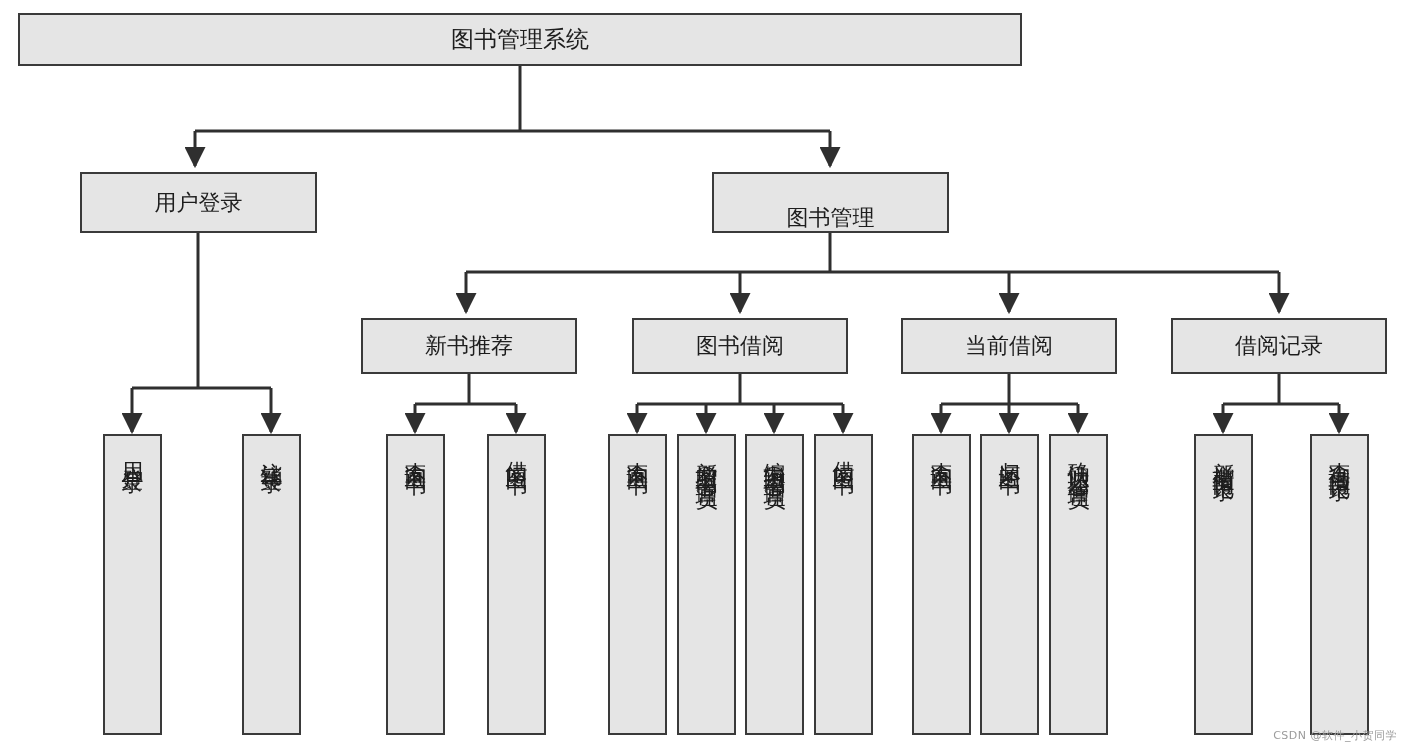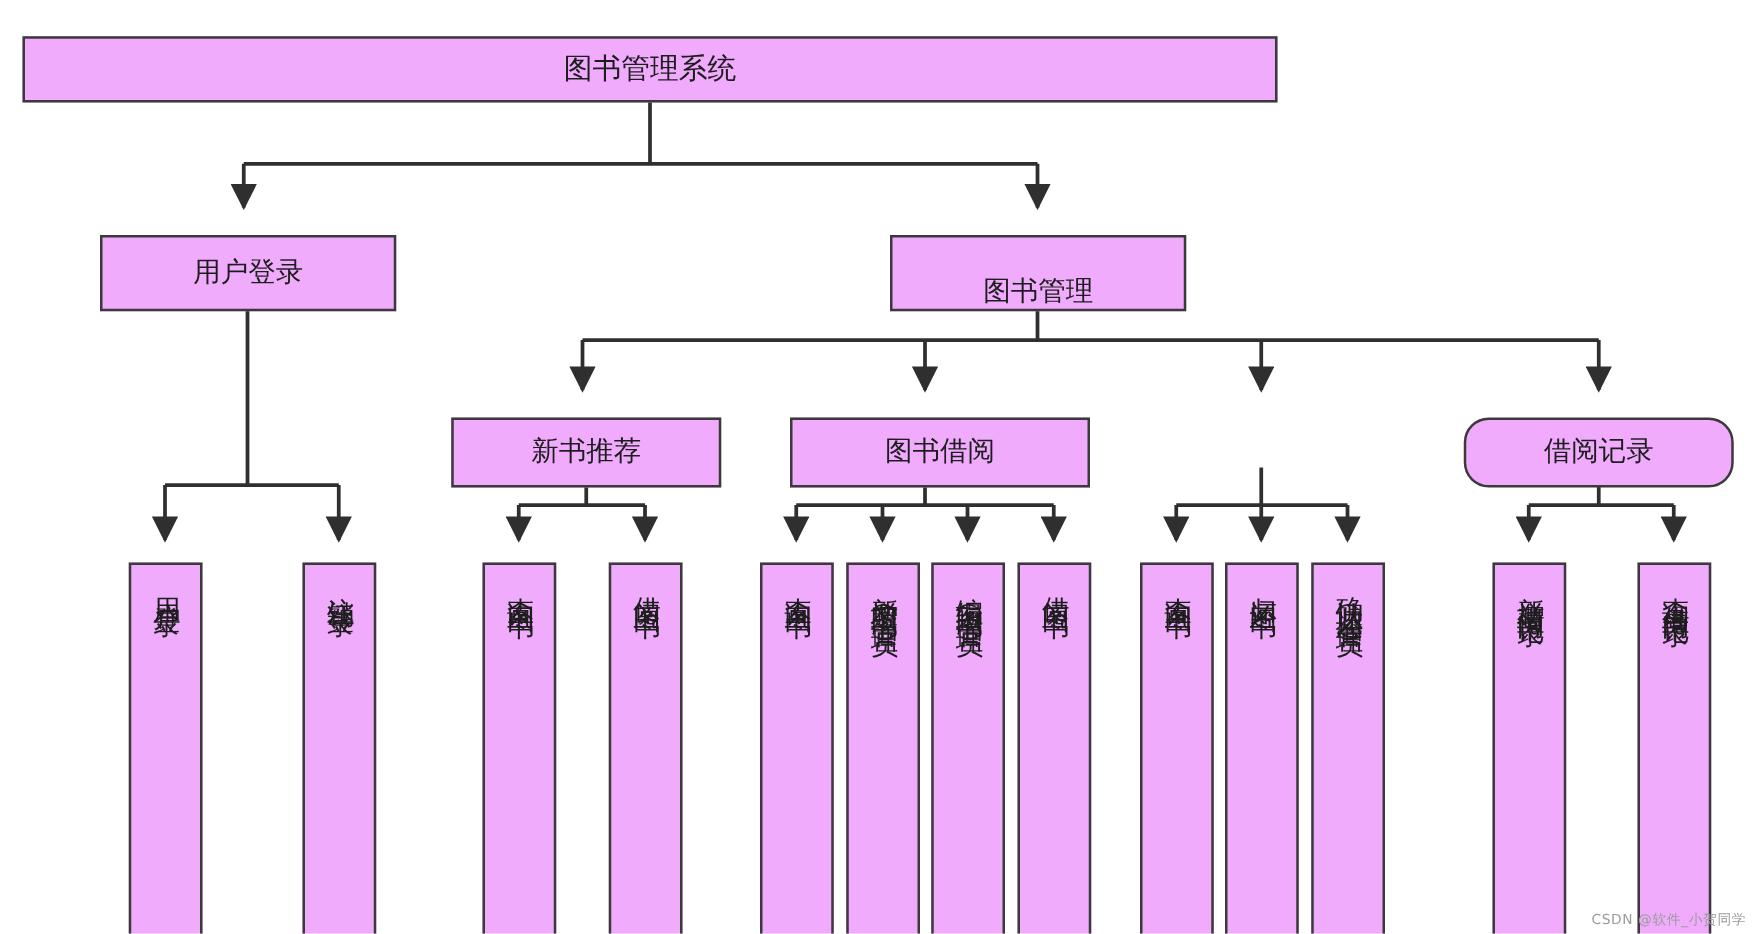--- a/index.html
+++ b/index.html
@@ -18,27 +18,26 @@
   #edges{
     position:absolute;
     left:0; top:0;
     width:1405px;
     height:747px;
     pointer-events:none;
   }
   .node{
     position:absolute;
     box-sizing:border-box;
-    background:#f0abfc;
+    background:#e5e5e5;
     border:2.5px solid #3a3a3a;
     display:flex;
     align-items:center;
     justify-content:center;
     z-index:2;
-    margin-top:16px;
   }
   .node .lbl{
     display:block;
     text-align:center;
     line-height:1.18;
     white-space:nowrap;
     color:#1d1d1d;
   }
   
   .node.h .lbl{
@@ -133,24 +132,27 @@
   <div class="node h" style="left:80px; top:172px; width:237px; height:61px;">
     <span class="lbl">用户登录</span>
   </div>
   <div class="node h" style="left:712px; top:172px; width:237px; height:61px;align-items:flex-end;">
     <span class="lbl">图书管理</span>
   </div>
 
   <div class="node h" style="left:361px; top:318px; width:216px; height:56px;">
     <span class="lbl">新书推荐</span>
   </div>
-  <div class="node h" style="left:632px; top:318px; width:240px; height:56px;">
+  <div class="node h" style="left:632px; top:318px; width:216px; height:56px;">
     <span class="lbl">图书借阅</span>
   </div>
-  <div class="node h" style="left:1171px; top:318px; width:216px; height:56px;border-radius:20px;">
+  <div class="node h" style="left:901px; top:318px; width:216px; height:56px;">
+    <span class="lbl">当前借阅</span>
+  </div>
+  <div class="node h" style="left:1171px; top:318px; width:216px; height:56px;">
     <span class="lbl">借阅记录</span>
   </div>
 
   <div class="node v" style="left:103px; top:434px; width:59px; height:301px;">
     <span class="lbl">用户登录</span>
   </div>
   <div class="node v" style="left:242px; top:434px; width:59px; height:301px;">
     <span class="lbl">注销登录</span>
   </div>
 

